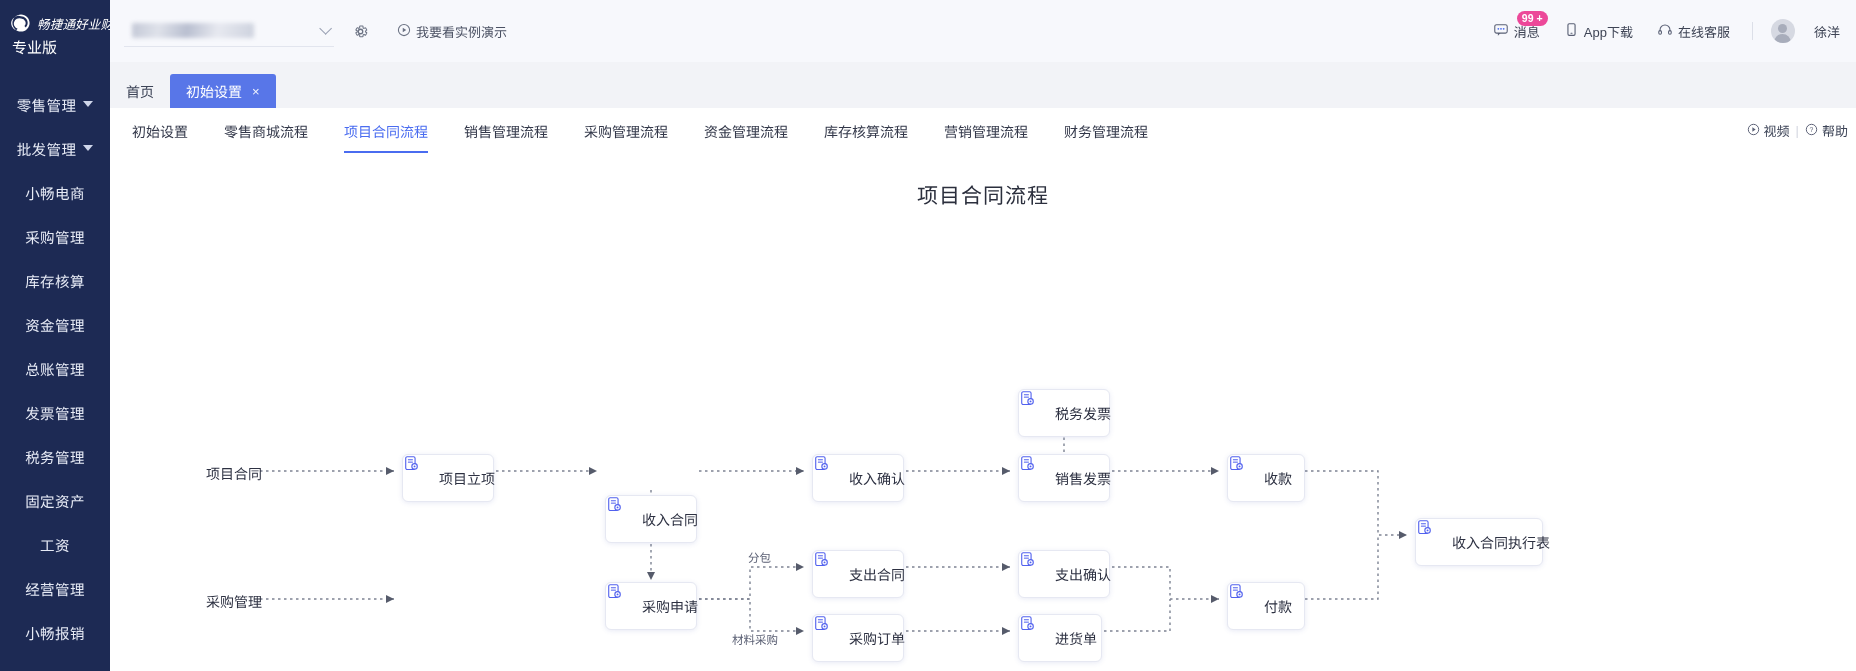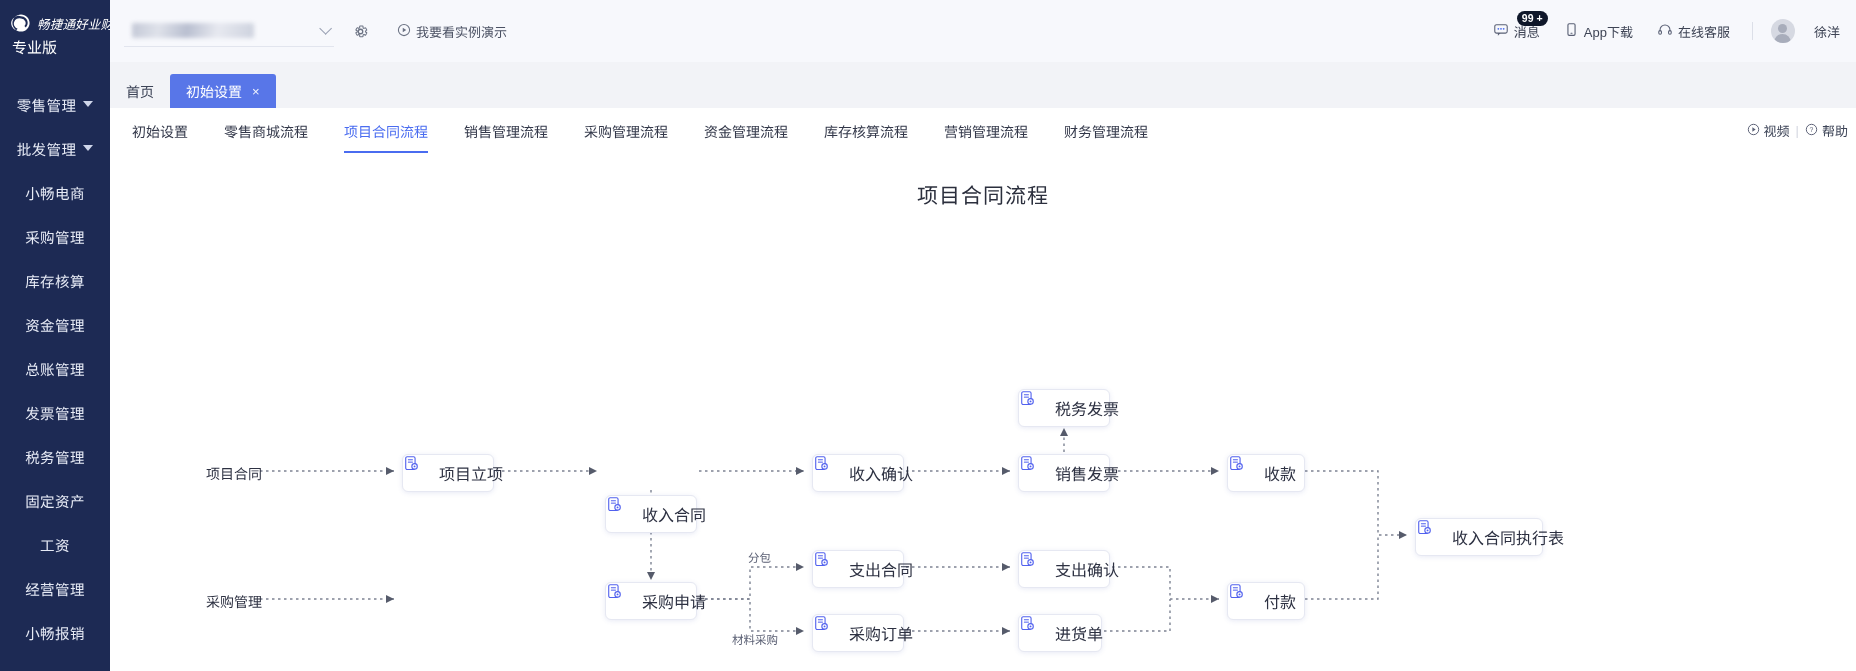--- a/index.html
+++ b/index.html
@@ -56,21 +56,21 @@
   .demo-link {
     display: flex; align-items: center; gap: 5px; margin-left: 28px;
     color: #4b5163; font-size: 13px; cursor: pointer;
   }
   .topbar-spacer { flex: 1; }
   .hdr-item {
     display: flex; align-items: center; gap: 5px; margin-left: 24px;
     color: #3e4455; font-size: 13px; cursor: pointer; position: relative;
   }
   .badge {
-    position: absolute; top: -11px; left: 24px; background: #0f172a; color: #fff;
+    position: absolute; top: -11px; left: 24px; background: #ec4899; color: #fff;
     font-size: 10.5px; font-weight: bold; border-radius: 9px; padding: 1px 5px;
     line-height: 13px; white-space: nowrap;
   }
   .hdr-div { width: 1px; height: 18px; background: #dcdfe8; margin-left: 22px; }
   .avatar {
     width: 24px; height: 24px; border-radius: 50%; background: #d6d9e2;
     margin-left: 18px; position: relative; overflow: hidden; flex: 0 0 24px;
   }
   .avatar::before {
     content: ""; position: absolute; left: 7.5px; top: 4.5px;
@@ -119,25 +119,25 @@
 
   .flow-title {
     text-align: center; font-size: 21px; color: #2b2f3d; margin-top: 26px;
     letter-spacing: 1px;
   }
 
   .canvas { position: absolute; left: 0; top: 45px; width: 1746px; height: 626px; }
   .canvas svg { position: absolute; left: 0; top: 0; }
 
   .node {
-    position: absolute; height: 38px; display: flex; align-items: center;
+    position: absolute; height: 48px; display: flex; align-items: center;
     gap: 7px; padding: 0 12px; background: #fff;
     border: 1px solid #e6e8f2; border-radius: 6px;
     box-shadow: 0 1px 5px rgba(80,95,175,.13);
-    font-size: 16px; color: #2d3142; white-space: nowrap; cursor: pointer;
+    font-size: 14px; color: #2d3142; white-space: nowrap; cursor: pointer;
   }
   .node .ico { width: 17px; height: 17px; flex: 0 0 17px; }
   .rowlabel {
     position: absolute; font-size: 14px; color: #2d3142; white-space: nowrap;
   }
   .edgelabel {
     position: absolute; font-size: 11.5px; color: #5b6074; white-space: nowrap;
   }
 </style>
 </head>

